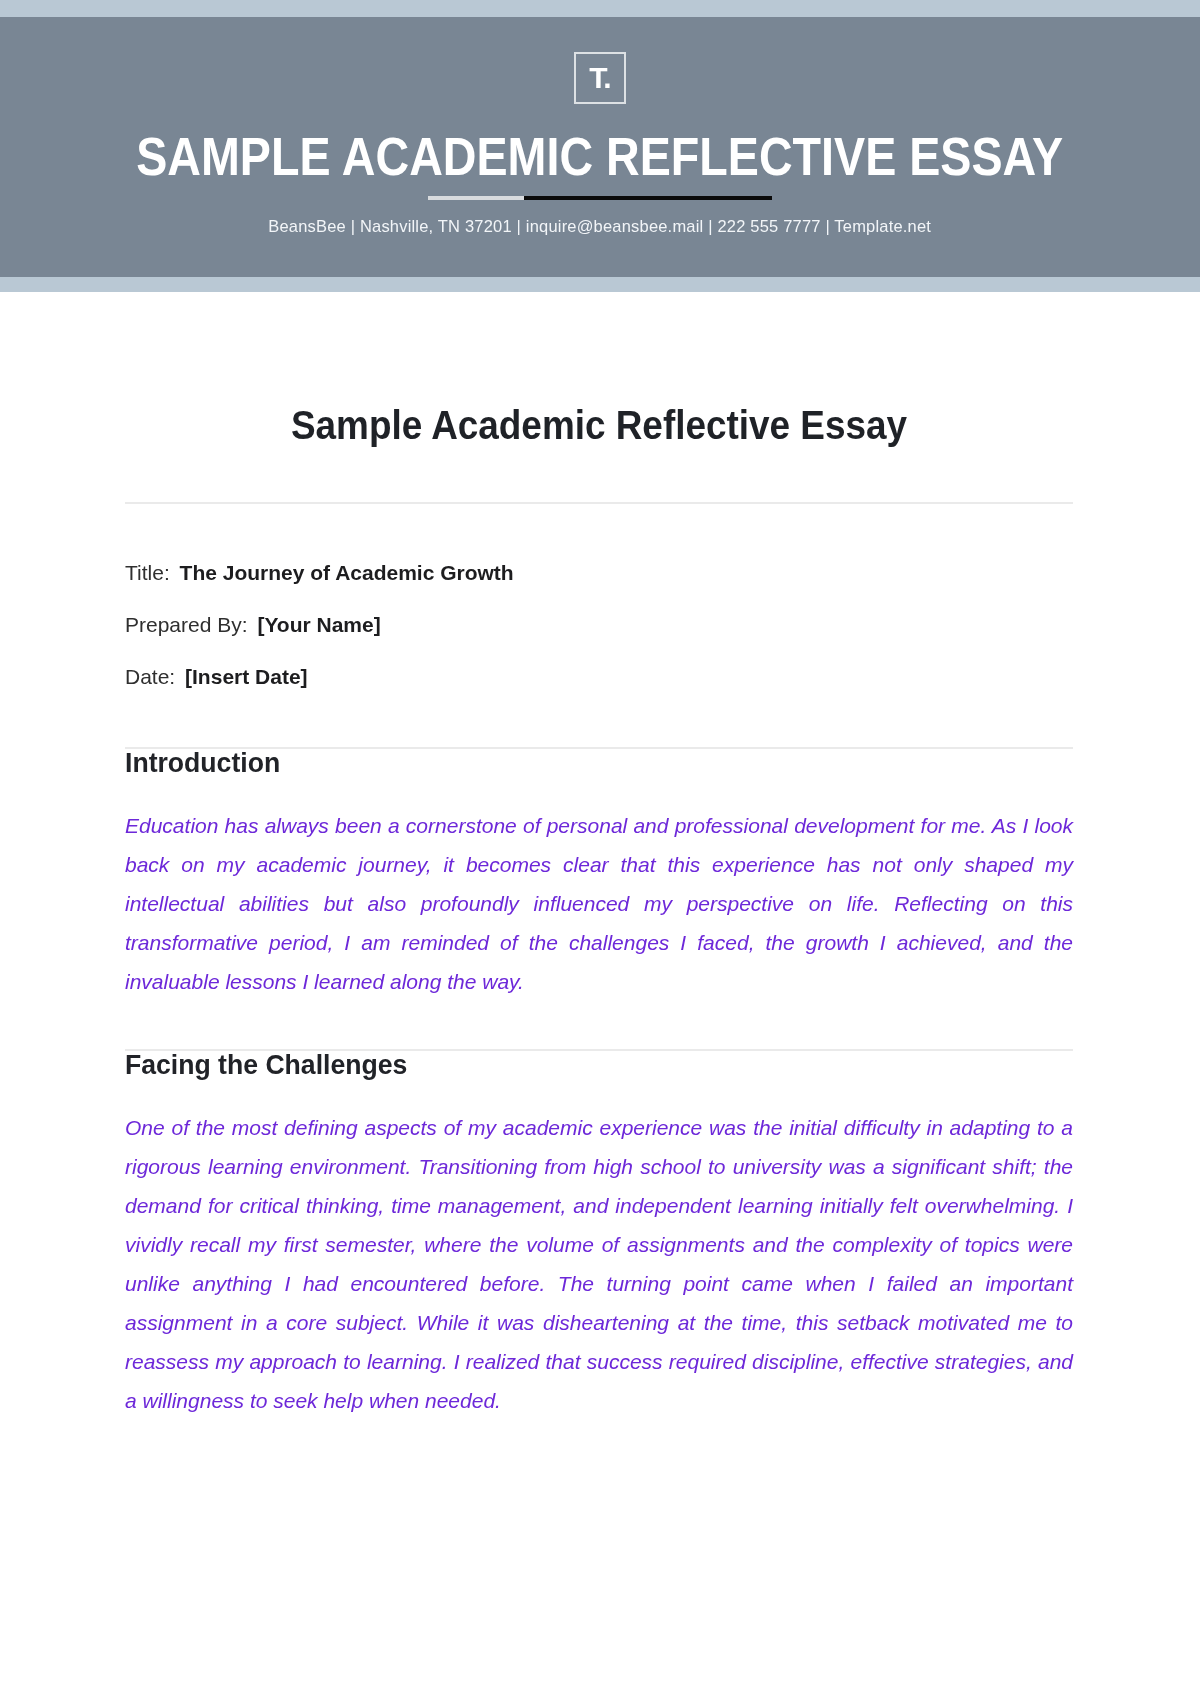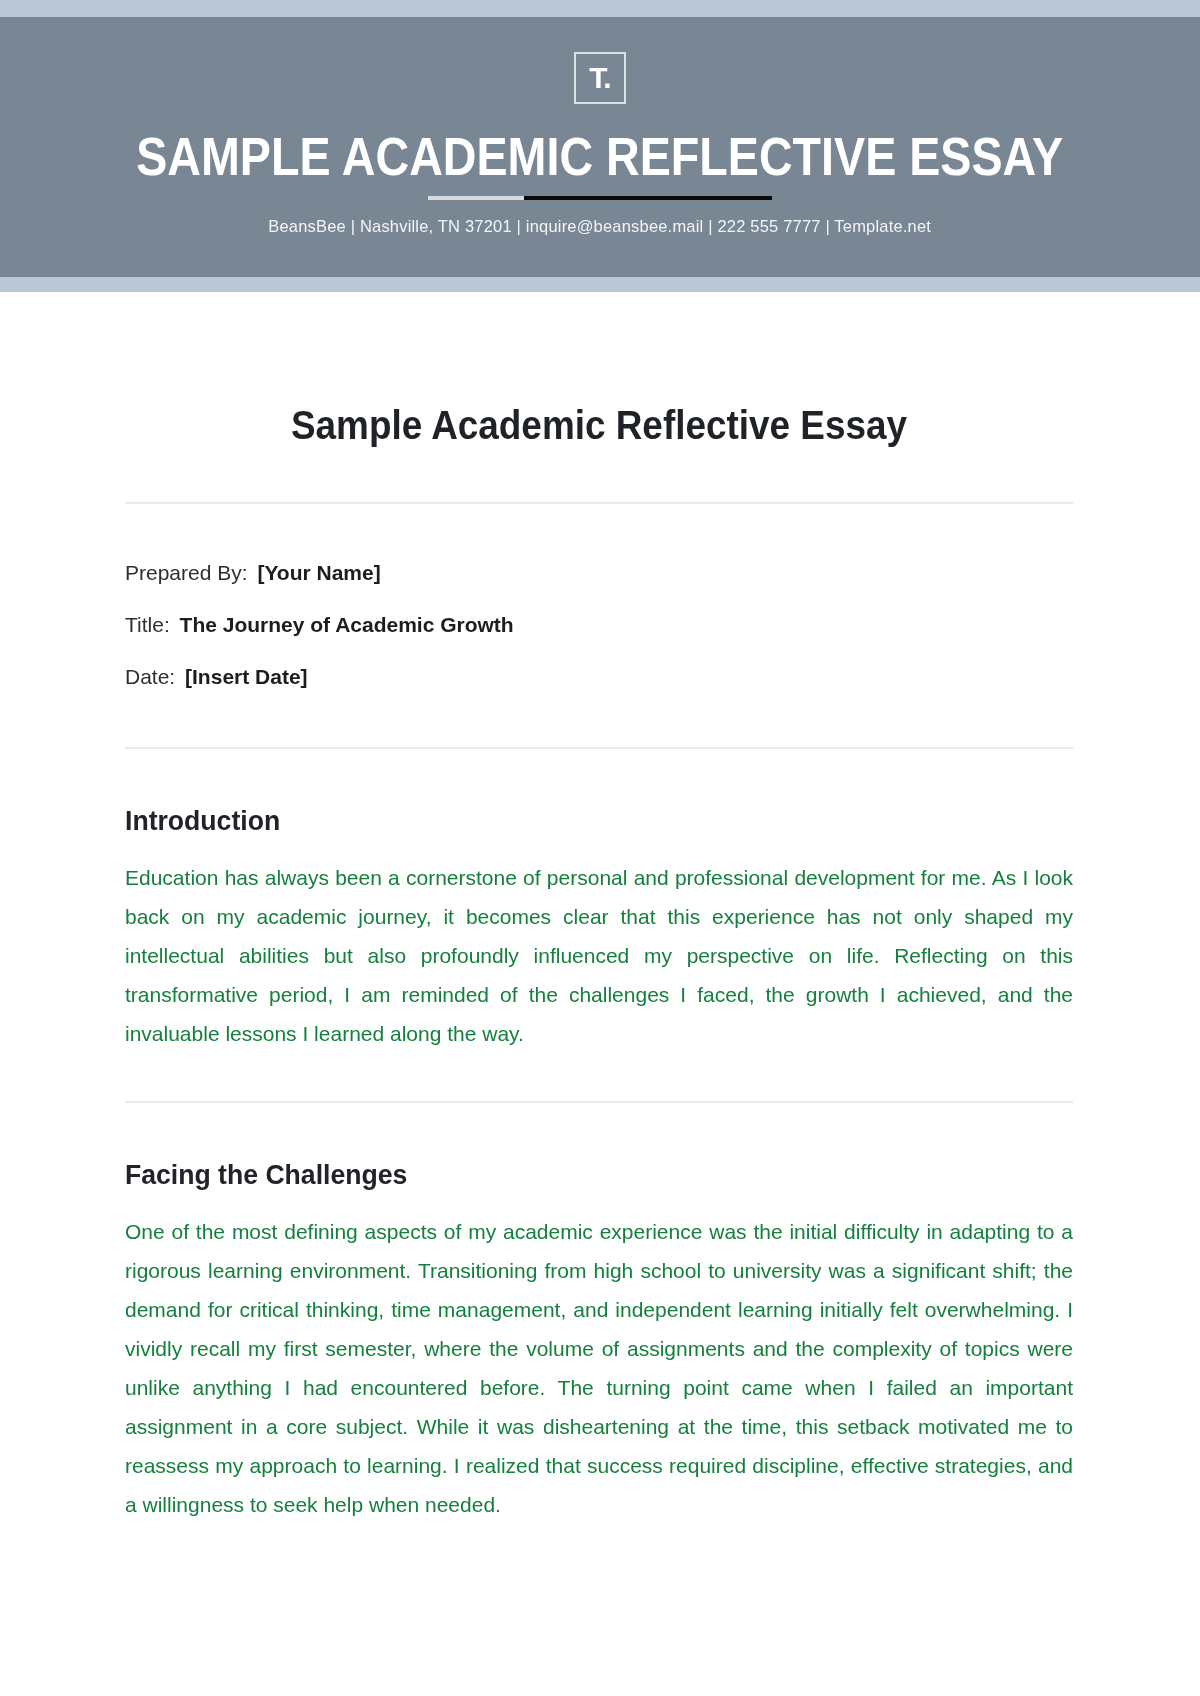--- a/index.html
+++ b/index.html
@@ -99,35 +99,36 @@
   .meta-row {
     font-size: 21px;
     line-height: 25px;
     margin-bottom: 27px;
     color: #2f2f2f;
   }
   .meta-row:last-child { margin-bottom: 4px; }
   .meta-label { margin-right: 4px; }
   .meta-value { font-weight: bold; color: #1d1d1f; }
 
-  section { padding-top: 58px; }
+  section { }
   section h3 {
     font-size: 28px;
     font-weight: bold;
     color: #212328;
     line-height: 1;
     transform: scaleX(0.95);
     transform-origin: left center;
   }
   section p {
-    margin: 23px 0 48px;
+    margin: 29px 0 48px;
     font-size: 21px;
     line-height: 39px;
     text-align: justify;
-    color: #15803d;
+    color: #6d28d9;
+    font-style: italic;
   }
   section:last-child p { margin-bottom: 0; }
 </style>
 </head>
 <body>
 
 <div class="top-strip"></div>
 
 <header class="band">
   <div class="logo-box">
@@ -144,26 +145,26 @@
 <div class="bottom-strip"></div>
 
 <main class="doc">
 
   <h1 class="doc-title">Sample Academic Reflective Essay</h1>
 
   <hr class="rule">
 
   <div class="meta">
     <p class="meta-row">
+      <span class="meta-label">Title:</span>
+      <span class="meta-value">The Journey of Academic Growth</span>
+    </p>
+    <p class="meta-row">
       <span class="meta-label">Prepared By:</span>
       <span class="meta-value">[Your Name]</span>
-    </p>
-    <p class="meta-row">
-      <span class="meta-label">Title:</span>
-      <span class="meta-value">The Journey of Academic Growth</span>
     </p>
     <p class="meta-row">
       <span class="meta-label">Date:</span>
       <span class="meta-value">[Insert Date]</span>
     </p>
   </div>
 
   <hr class="rule">
 
   <section>

